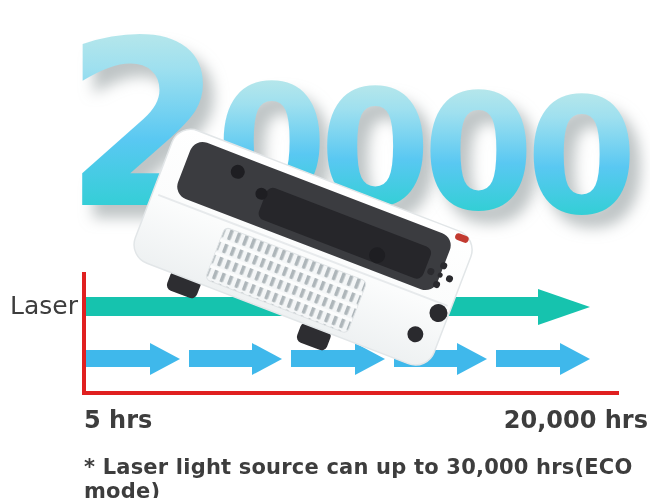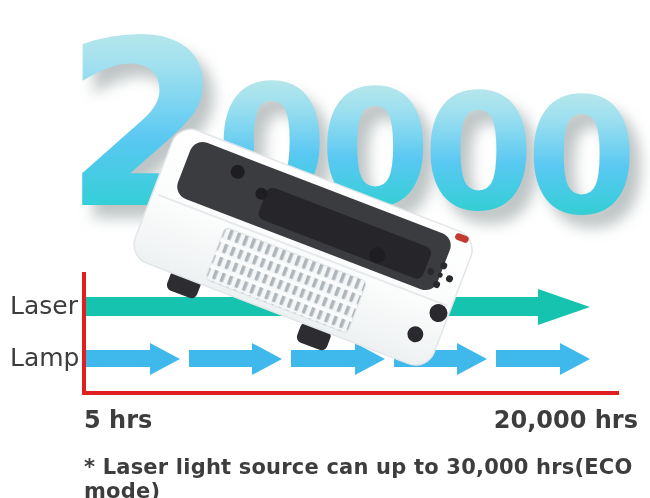--- a/index.html
+++ b/index.html
@@ -36,21 +36,21 @@
   .laser-arrow .shaft{flex:1;height:19px;background:var(--laser);}
   .laser-arrow .head{width:0;height:0;border-top:18.5px solid transparent;border-bottom:18.5px solid transparent;border-left:52px solid var(--laser);}
 
   .lamp-arrows{position:absolute;left:86px;top:342px;width:504px;height:33px;display:flex;gap:9px;z-index:1;}
   .lamp-arrow{flex:1;display:flex;align-items:center;}
   .lamp-arrow .shaft{flex:1;height:17px;background:var(--lamp);}
   .lamp-arrow .head{width:0;height:0;border-top:16.5px solid transparent;border-bottom:16.5px solid transparent;border-left:30px solid var(--lamp);}
 
   .x-label{position:absolute;top:406px;font-size:24px;font-weight:600;color:var(--text);z-index:2;}
   .x-label.start{left:84px;}
-  .x-label.end{left:460px;width:178px;text-align:right;}
+  .x-label.end{left:470px;width:178px;text-align:right;}
 
   .footnote{position:absolute;left:84px;top:455px;font-size:21px;font-weight:600;color:var(--text);z-index:2;letter-spacing:0.2px;}
 </style>
 </head>
 <body>
 
 <div class="stage">
 
   <div class="big-number">
     <span class="digit d0">2</span>
@@ -101,21 +101,20 @@
       </g>
       <circle cx="330" cy="160" r="9" fill="#2a2a2e"></circle>
       <circle cx="316" cy="188" r="8" fill="#2a2a2e"></circle>
     </g>
   </svg>
 
   <div class="axis-v"></div>
   <div class="axis-h"></div>
 
   <div class="row-label laser-label">Laser</div>
-  <div class="row-label lamp-label">Lamp</div>
 
   <div class="laser-arrow">
     <div class="shaft"></div>
     <div class="head"></div>
   </div>
 
   <div class="lamp-arrows" id="lampRow">
       <div class="lamp-arrow">
         <div class="shaft"></div>
         <div class="head"></div>

